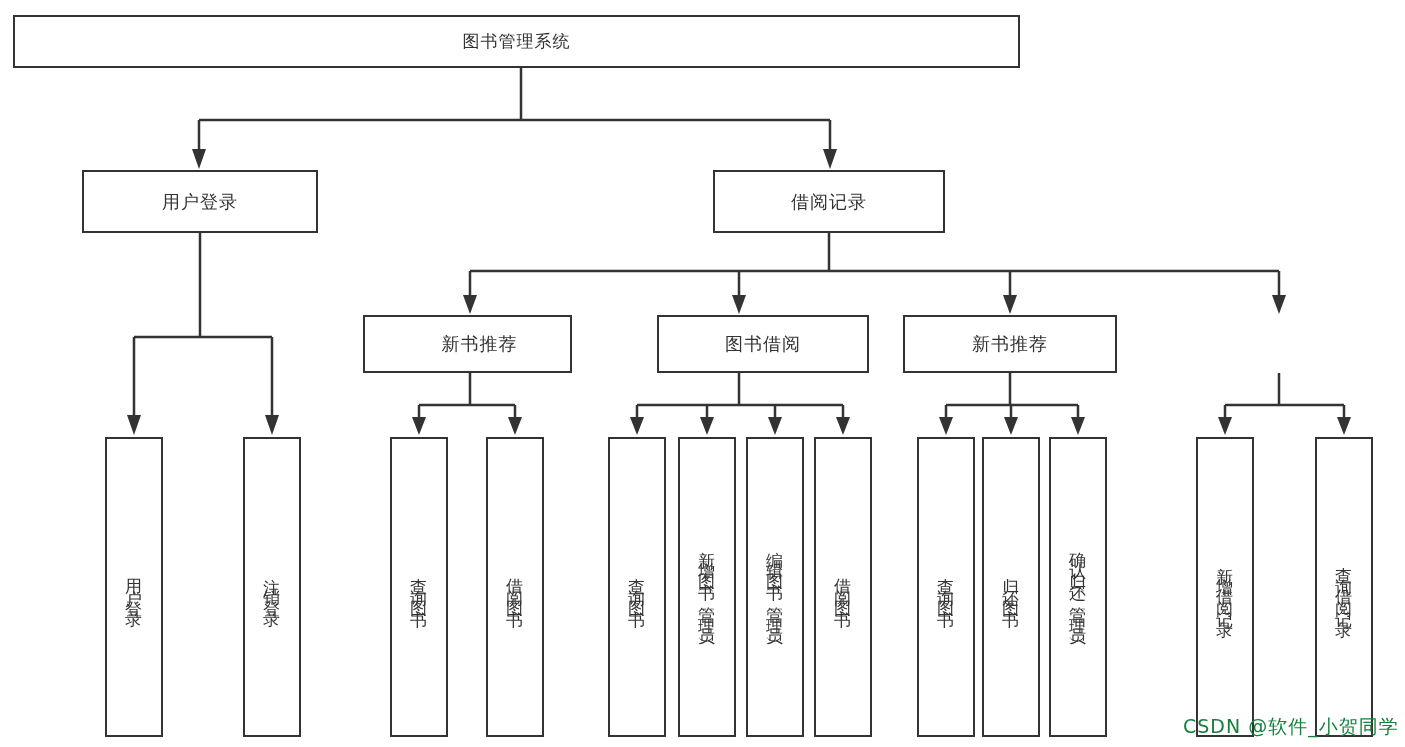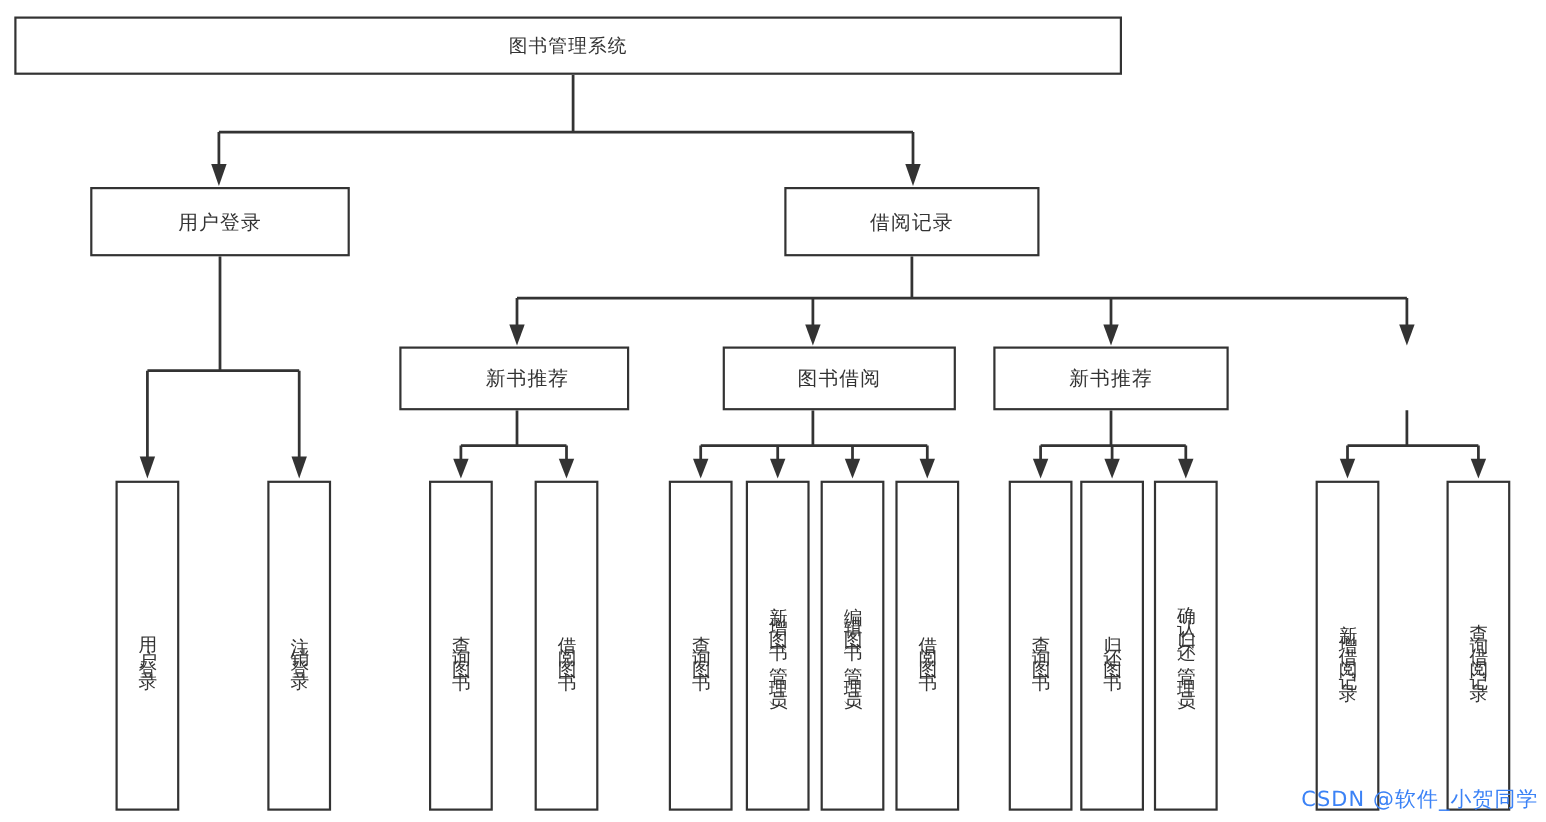--- a/index.html
+++ b/index.html
@@ -63,21 +63,21 @@
   .x9  { left: 917px; }
   .x10 { left: 982px; }
   .x11 { left: 1049px; }
   .x12 { left: 1196px; }
   .x13 { left: 1315px; }
   .watermark {
     position: absolute;
     left: 1183px;
     top: 714px;
     font-size: 19px;
-    color: #3b82f6;
+    color: #15803d;
     letter-spacing: 1px;
     white-space: nowrap;
     z-index: 5;
   }
 </style>
 </head>
 <body>
 
 <div class="canvas">
 

